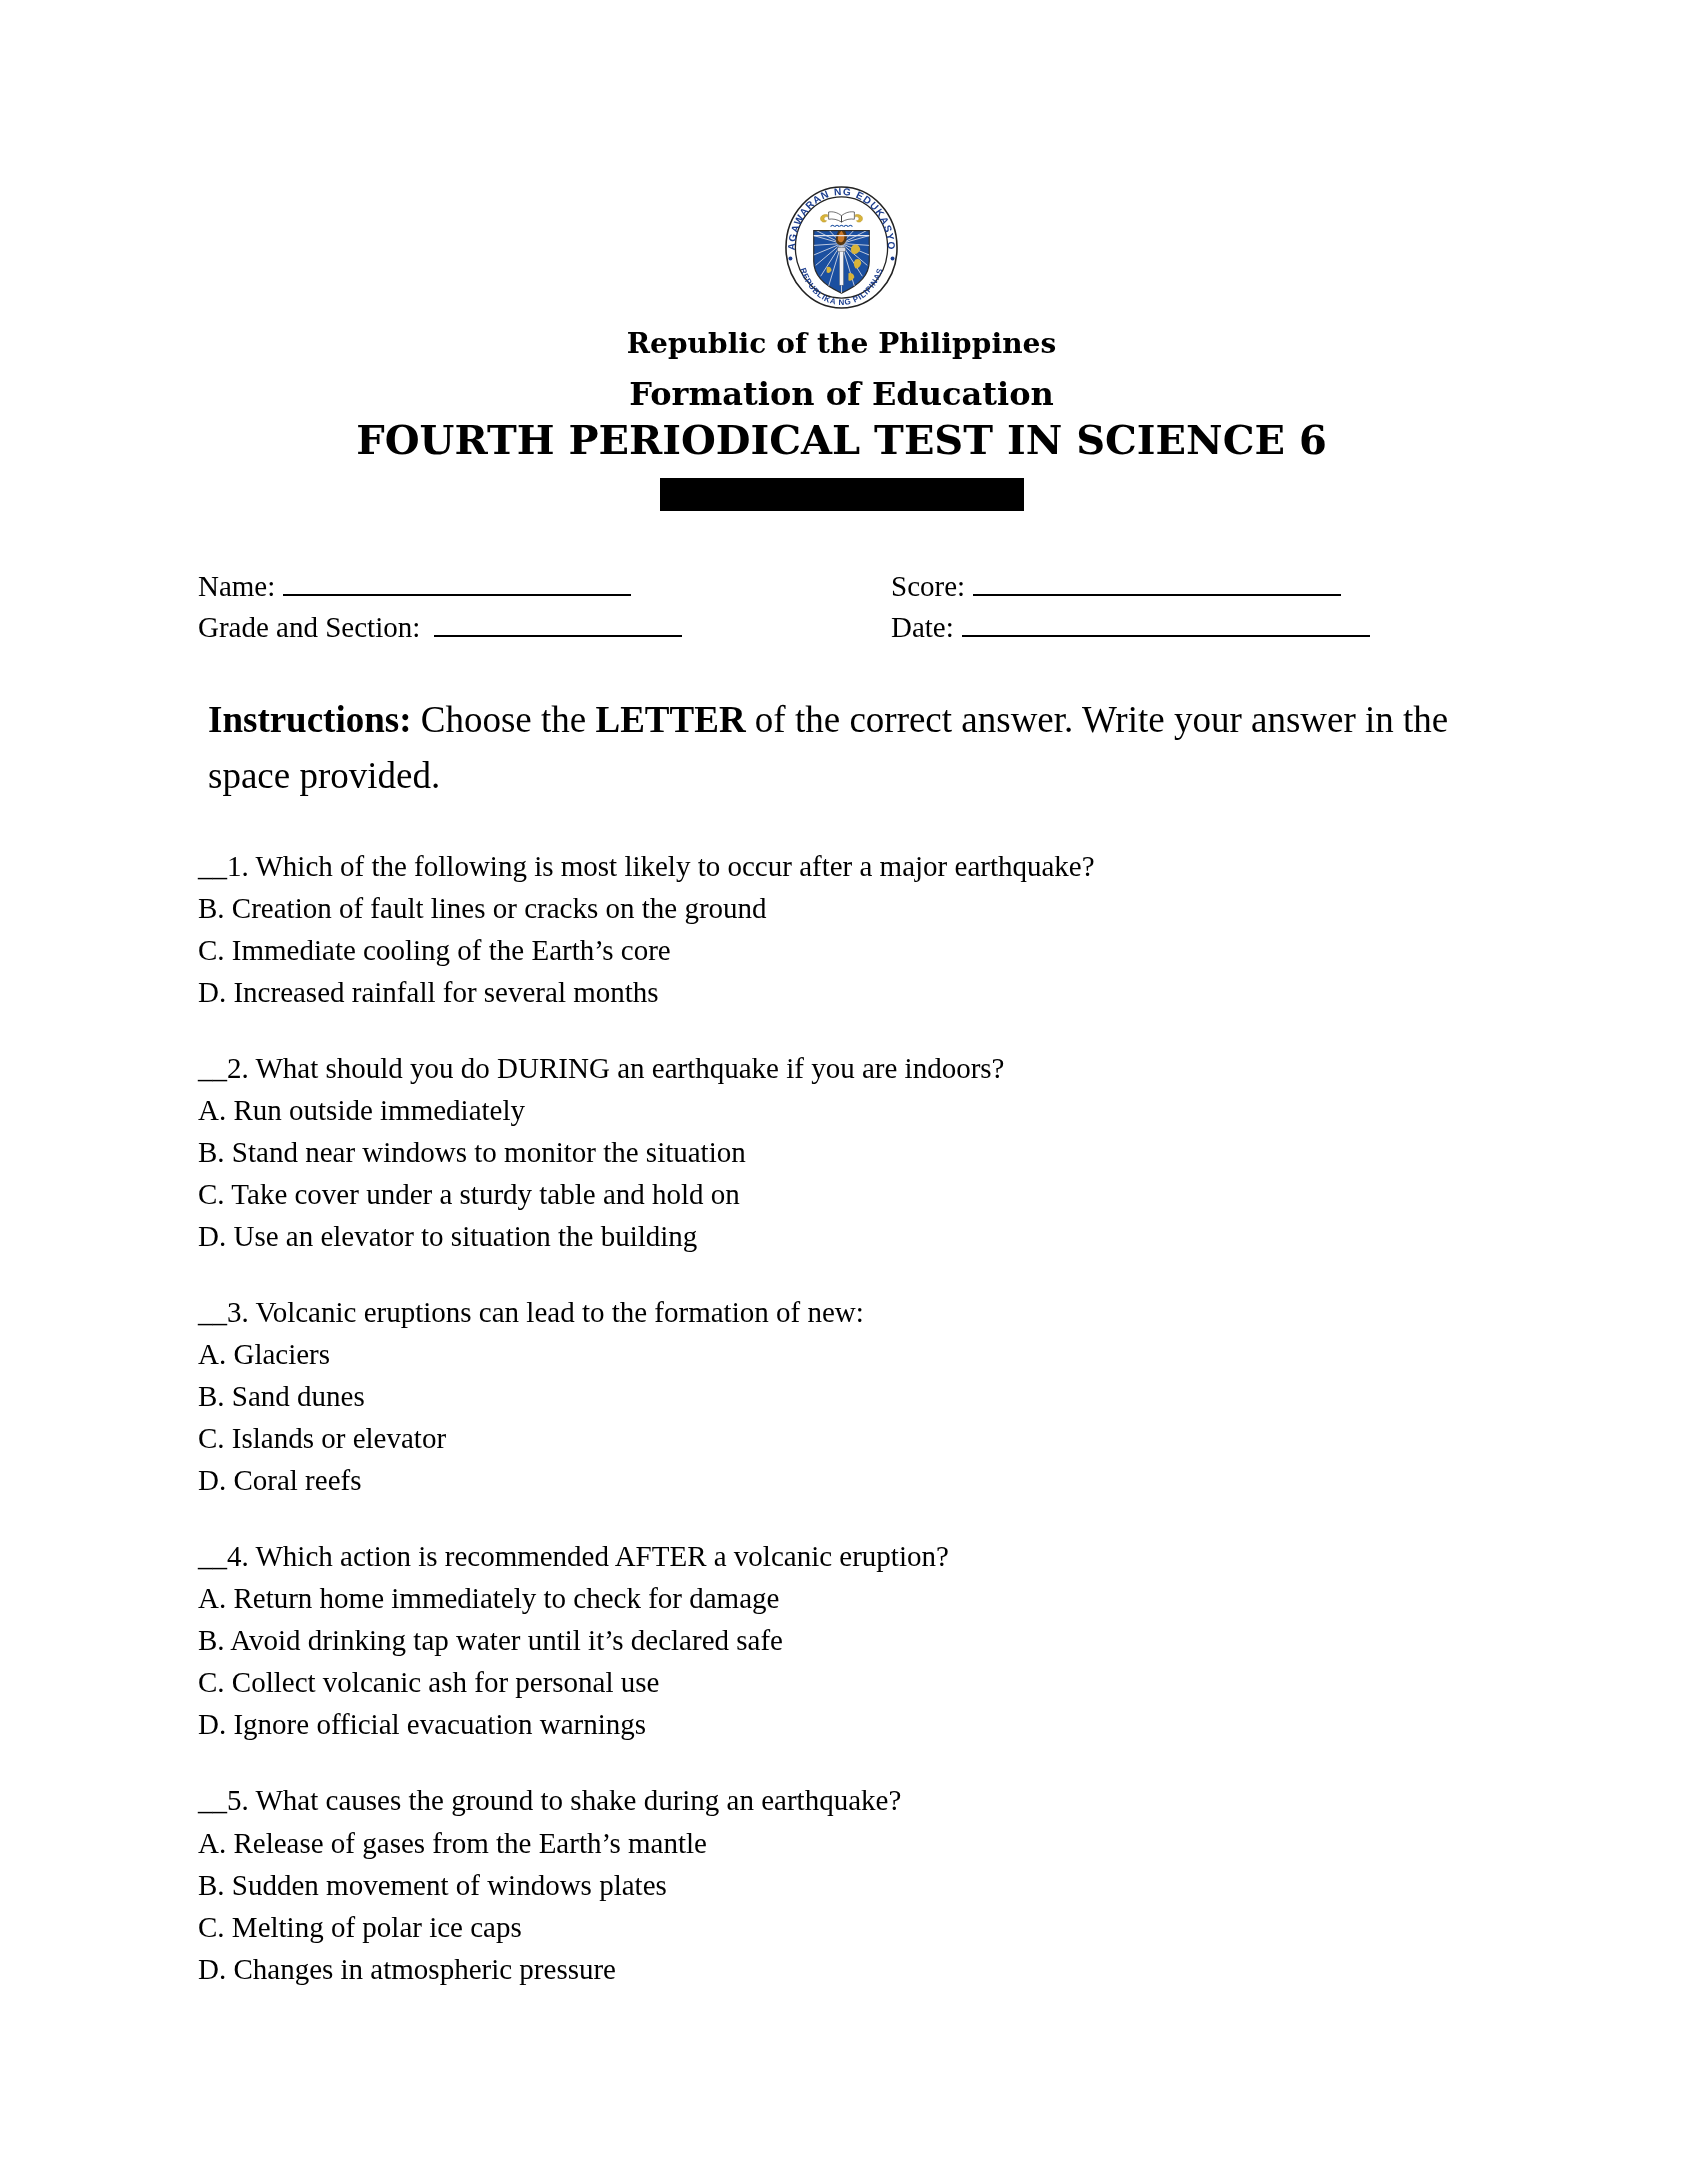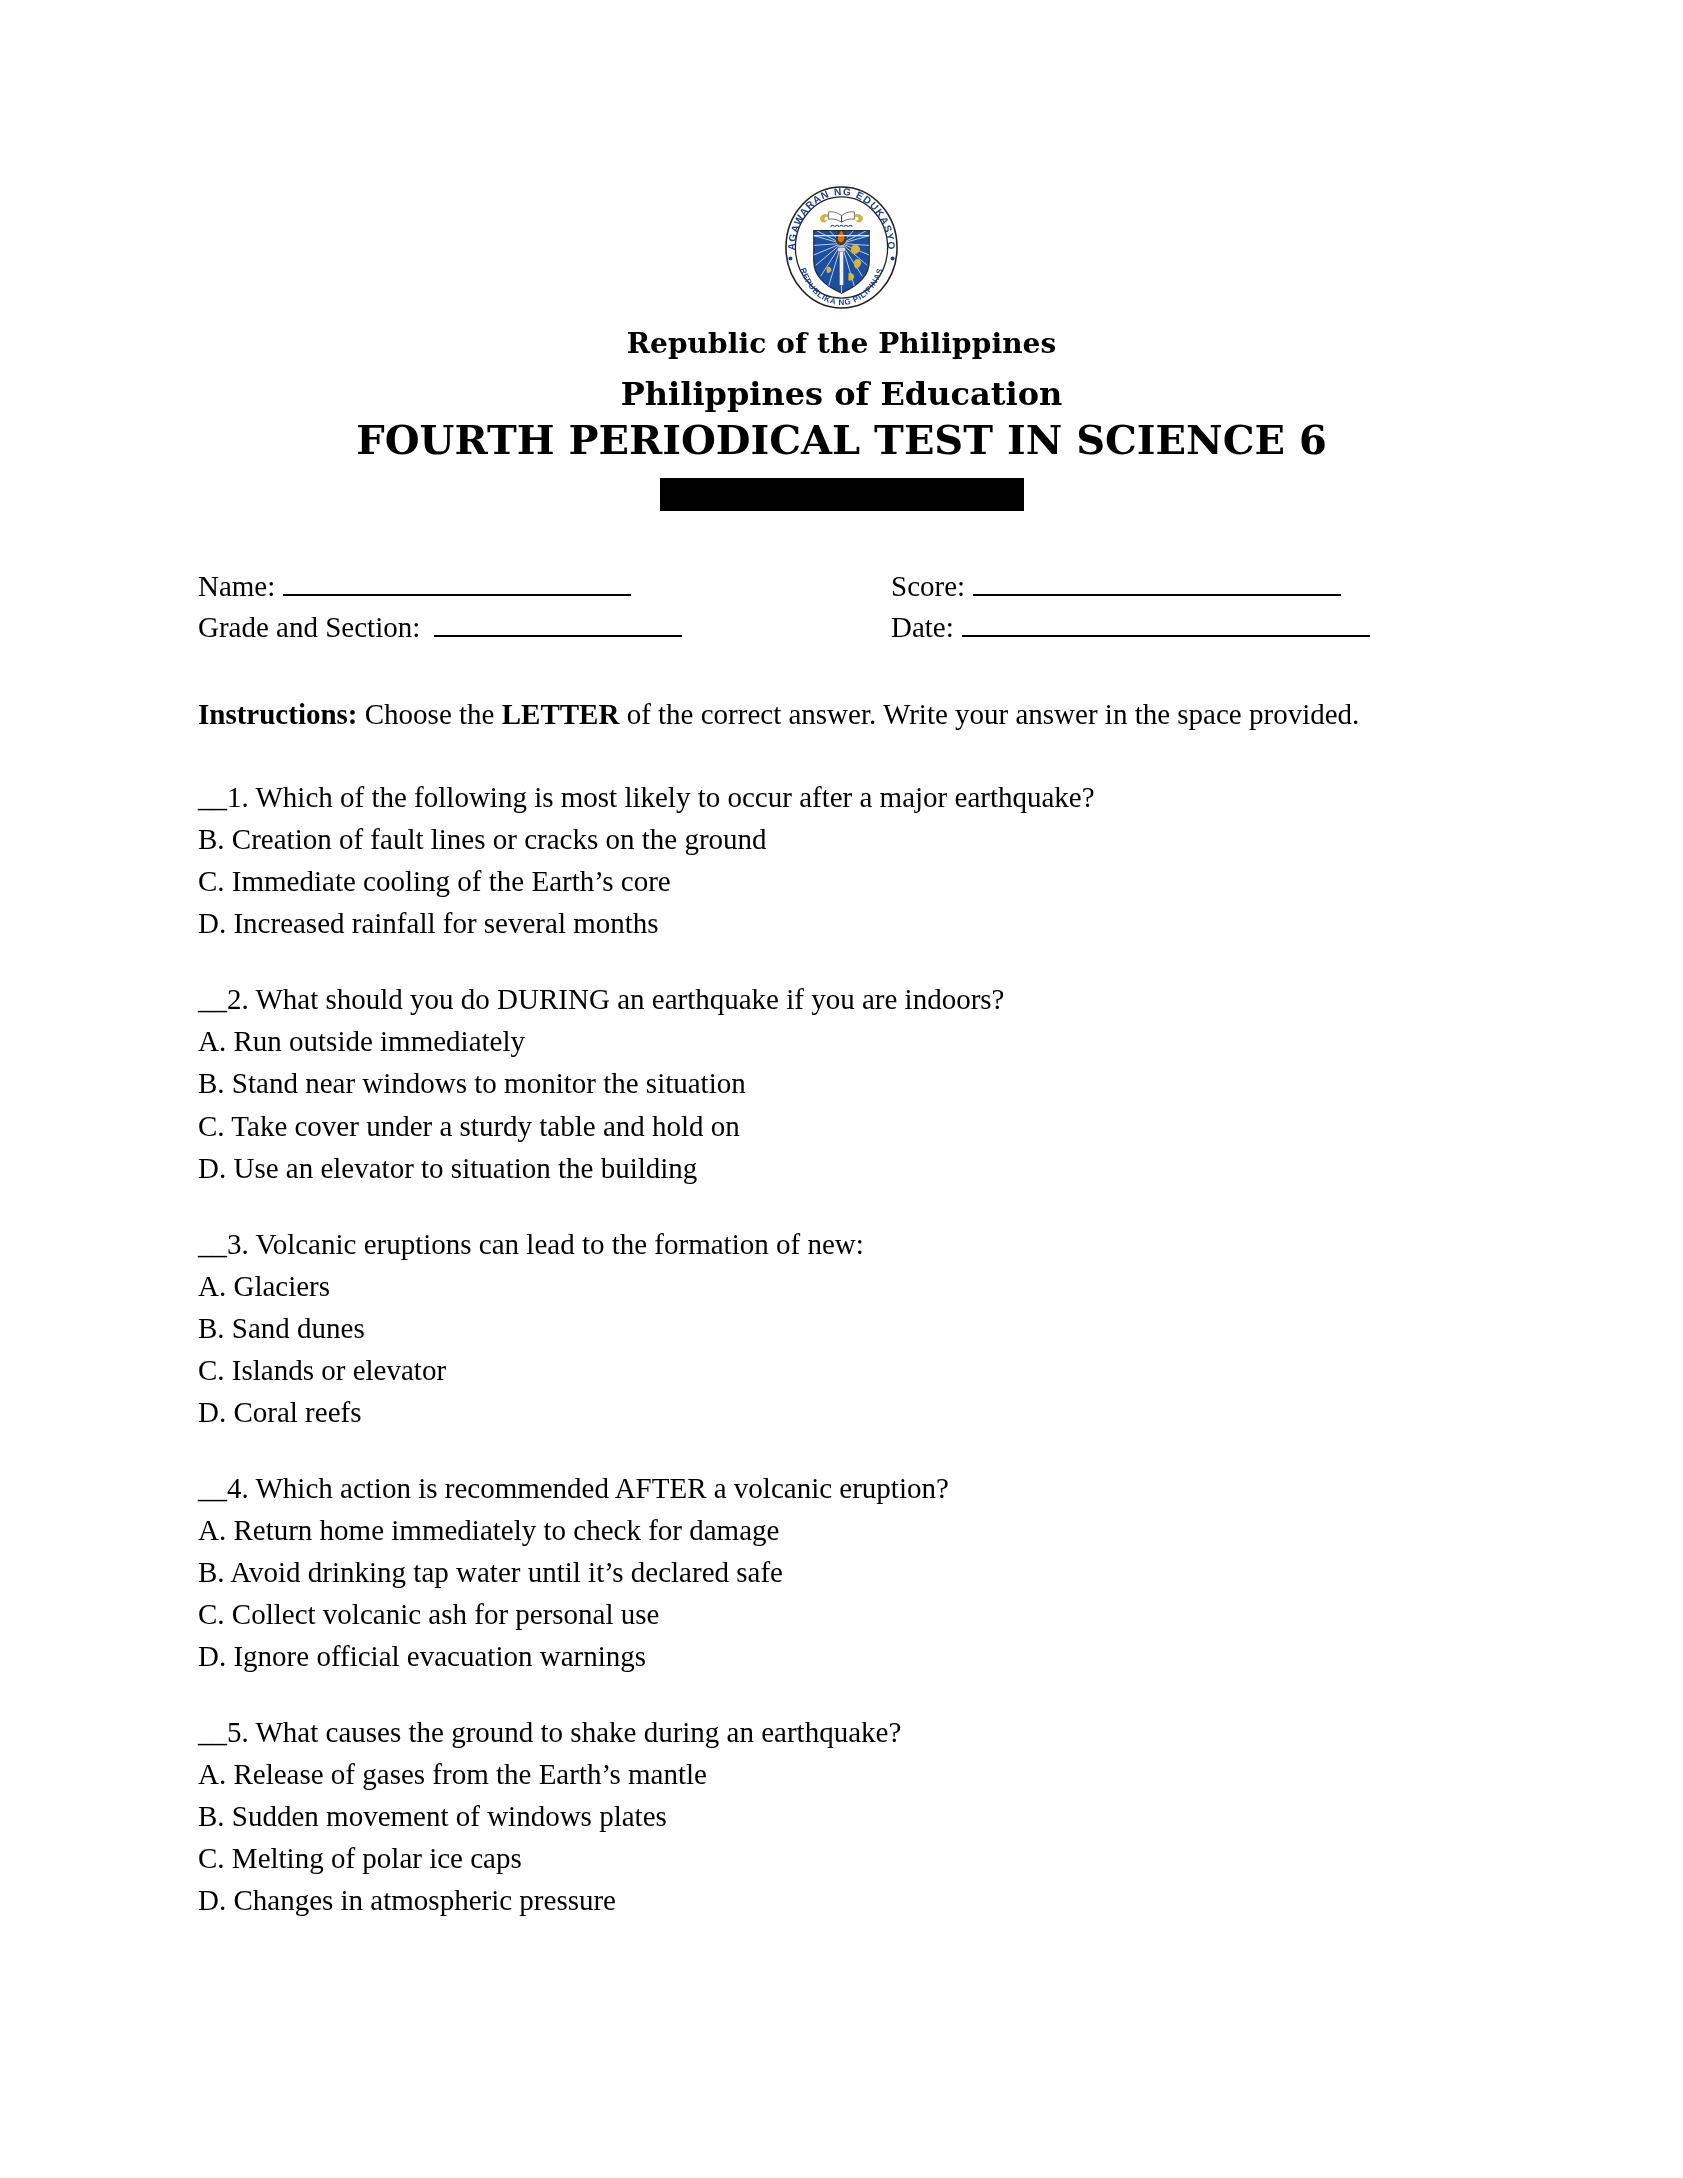--- a/index.html
+++ b/index.html
@@ -101,23 +101,23 @@
     height: 0.95em;
     margin-left: 8px;
   }
   .rule-name    { width: 348px; }
   .rule-grade   { width: 248px; margin-left: 14px; }
   .rule-score   { width: 368px; }
   .rule-date    { width: 408px; }
 
   
   .instructions {
-    margin: 44px 0 0 0;
+    margin: 44px 0 0 10px;
     padding: 0 218px 0 198px;
-    font-size: 29px;
+    font-size: 37px;
     line-height: 1.52;
   }
   .instructions b { font-weight: bold; }
 
   
   .questions {
     margin: 40px 0 0 0;
     padding: 0 0 0 198px;
     font-size: 29px;
   }
@@ -212,21 +212,21 @@
           <rect x="55.2" y="64" width="7.6" height="4" fill="#d8d8e0" stroke="#555" stroke-width="0.4"></rect>
           <path d="M59,43 c5,6 6,10 4,15 c-1,3 -5,5 -8,2 c-3,-3 -1,-10 4,-17 Z" fill="#5a3a12" stroke="#3b2408" stroke-width="0.6"></path>
           <path d="M59,47 c3,4 3.5,7 2,10 c-1,2 -3.5,2.5 -5,0.5 c-1.5,-2 -0.5,-6.5 3,-10.5 Z" fill="#c9782a"></path>
         </g>
 
         <line x1="31" y1="52" x2="87" y2="52" stroke="#e8e8ee" stroke-width="1.1"></line>
       </svg>
     </div>
 
     <div class="org-line-1">Republic of the Philippines</div>
-    <div class="org-line-2">Philippines of Education</div>
+    <div class="org-line-2">Formation of Education</div>
     <div class="test-title">FOURTH PERIODICAL TEST IN SCIENCE 6</div>
 
     <div class="redaction-bar"></div>
   </div>
 
   <div class="fields">
 
     <div class="field-row">
       <div class="field-left">
         <span class="field-label">Name:</span>

